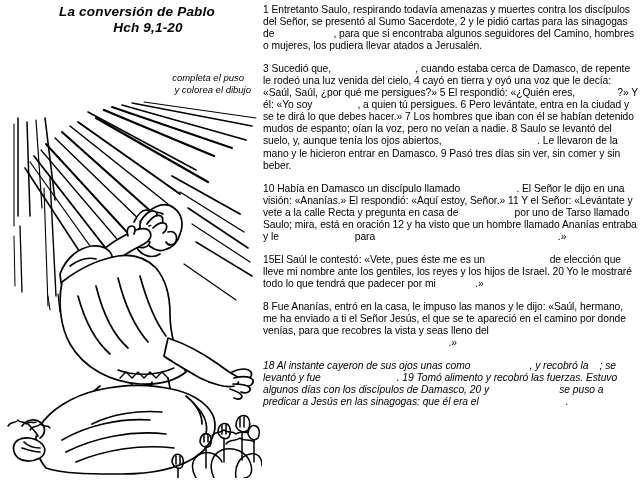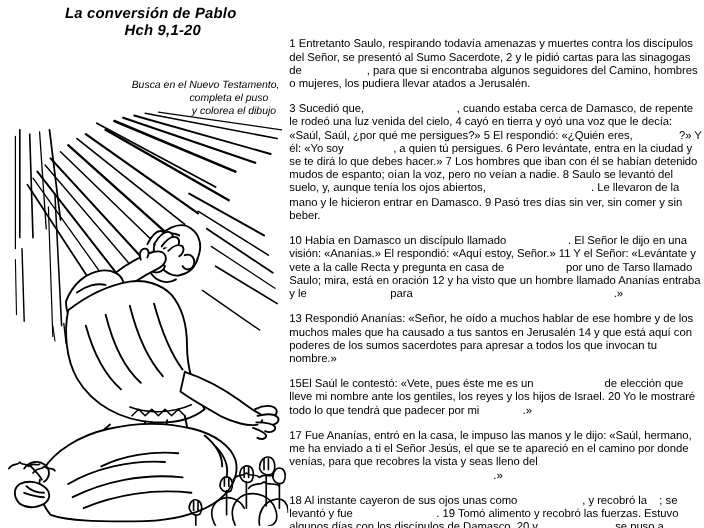--- a/index.html
+++ b/index.html
@@ -68,54 +68,53 @@
     top: 96px;
     width: 262px;
     height: 382px;
   }
   .illustration svg { display: block; }
 
   
   .right-col {
     position: absolute;
     left: 263px;
-    top: 16px;
+    top: 0;
     width: 377px;
     height: 464px;
-    padding: 19px 2px 0 0;
+    padding: 4px 2px 0 0;
     box-sizing: border-box;
   }
   .para {
     font-size: 10.3px;
     line-height: 12.05px;
     text-align: left;
     margin: 0 0 11px 0;
     letter-spacing: -0.05px;
     word-spacing: 0px;
   }
-  .para:last-child { margin-bottom: 3px; }
+  .para:last-child { margin-bottom: 3px; font-style: italic; }
   .blank {
     display: inline-block;
     white-space: pre;
   }
 </style>
 </head>
 <body>
 
 <div id="page">
 
   <div class="left-col">
 
     <div class="headings">
       <span class="heading-line l2">La conversión de Pablo</span>
       <span class="heading-line l3">Hch 9,1-20</span>
     </div>
 
     <div class="instructions">
-      <span class="instr-line i1">Busca en el Nuevo Testamento,</span>
       <span class="instr-line i2">completa el puso</span>
       <span class="instr-line i3">y colorea el dibujo</span>
     </div>
 
     <div class="illustration">
       <svg width="262" height="382" viewBox="0 0 262 382" xmlns="http://www.w3.org/2000/svg">
         <g fill="none" stroke="#000" stroke-linecap="round">
 
           <path d="M104 14 L214 60" stroke-width="2.4"></path>
           <path d="M96 22 L208 86" stroke-width="2.2"></path>
@@ -281,20 +280,19 @@
         </g>
       </svg>
     </div>
   </div>
 
   <div class="right-col">
     <div id="passage-root">
         <p class="para"><span>1 Entretanto Saulo, respirando todavía amenazas y muertes contra los discípulos del Señor, se presentó al Sumo Sacerdote, 2 y le pidió cartas para las sinagogas de </span><span class="blank">                    </span><span>, para que si encontraba algunos seguidores del Camino, hombres o mujeres, los pudiera llevar atados a Jerusalén.</span></p>
         <p class="para"><span>3 Sucedió que, </span><span class="blank">                             </span><span>, cuando estaba cerca de Damasco, de repente le rodeó una luz venida del cielo, 4 cayó en tierra y oyó una voz que le decía: «Saúl, Saúl, ¿por qué me persigues?» 5 El respondió: «¿Quién eres, </span><span class="blank">              </span><span>?» Y él: «Yo soy </span><span class="blank">               </span><span>, a quien tú persigues. 6 Pero levántate, entra en la ciudad y se te dirá lo que debes hacer.» 7 Los hombres que iban con él se habían detenido mudos de espanto; oían la voz, pero no veían a nadie. 8 Saulo se levantó del suelo, y, aunque tenía los ojos abiertos, </span><span class="blank">                                 </span><span>. Le llevaron de la mano y le hicieron entrar en Damasco. 9 Pasó tres días sin ver, sin comer y sin beber.</span></p>
         <p class="para"><span>10 Había en Damasco un discípulo llamado </span><span class="blank">                   </span><span>. El Señor le dijo en una visión: «Ananías.» El respondió: «Aquí estoy, Señor.» 11 Y el Señor: «Levántate y vete a la calle Recta y pregunta en casa de </span><span class="blank">                  </span><span> por uno de Tarso llamado Saulo; mira, está en oración 12 y ha visto que un hombre llamado Ananías entraba y le </span><span class="blank">                         </span><span> para </span><span class="blank">                                                                </span><span>.»</span></p>
-        <p class="para"><span>13 Respondió Ananías: «Señor, he oído a muchos hablar de ese hombre y de los muchos males que ha causado a tus santos en Jerusalén 14 y que está aquí con poderes de los sumos sacerdotes para apresar a todos los que invocan tu nombre.»</span></p>
         <p class="para"><span>15El Saúl le contestó: «Vete, pues éste me es un </span><span class="blank">                     </span><span> de elección que lleve mi nombre ante los gentiles, los reyes y los hijos de Israel. 20 Yo le mostraré todo lo que tendrá que padecer por mi </span><span class="blank">             </span><span>.»</span></p>
-        <p class="para"><span>17 Fue Ananías, entró en la casa, le impuso las manos y le dijo: «Saúl, hermano, me ha enviado a ti el Señor Jesús, el que se te apareció en el camino por donde venías, para que recobres la vista y seas lleno del </span><span class="blank">                                                                  </span><span>.»</span></p>
+        <p class="para"><span>8 Fue Ananías, entró en la casa, le impuso las manos y le dijo: «Saúl, hermano, me ha enviado a ti el Señor Jesús, el que se te apareció en el camino por donde venías, para que recobres la vista y seas lleno del </span><span class="blank">                                                                  </span><span>.»</span></p>
         <p class="para"><span>18 Al instante cayeron de sus ojos unas como </span><span class="blank">                    </span><span>, y recobró la </span><span class="blank">   </span><span>; se levantó y fue </span><span class="blank">                          </span><span>. 19 Tomó alimento y recobró las fuerzas. Estuvo algunos días con los discípulos de Damasco, 20 y </span><span class="blank">                       </span><span> se puso a predicar a Jesús en las sinagogas: que él era el </span><span class="blank">                              </span><span>.</span></p>
       </div>
   </div>
 
 </div>
 
 </body></html>

